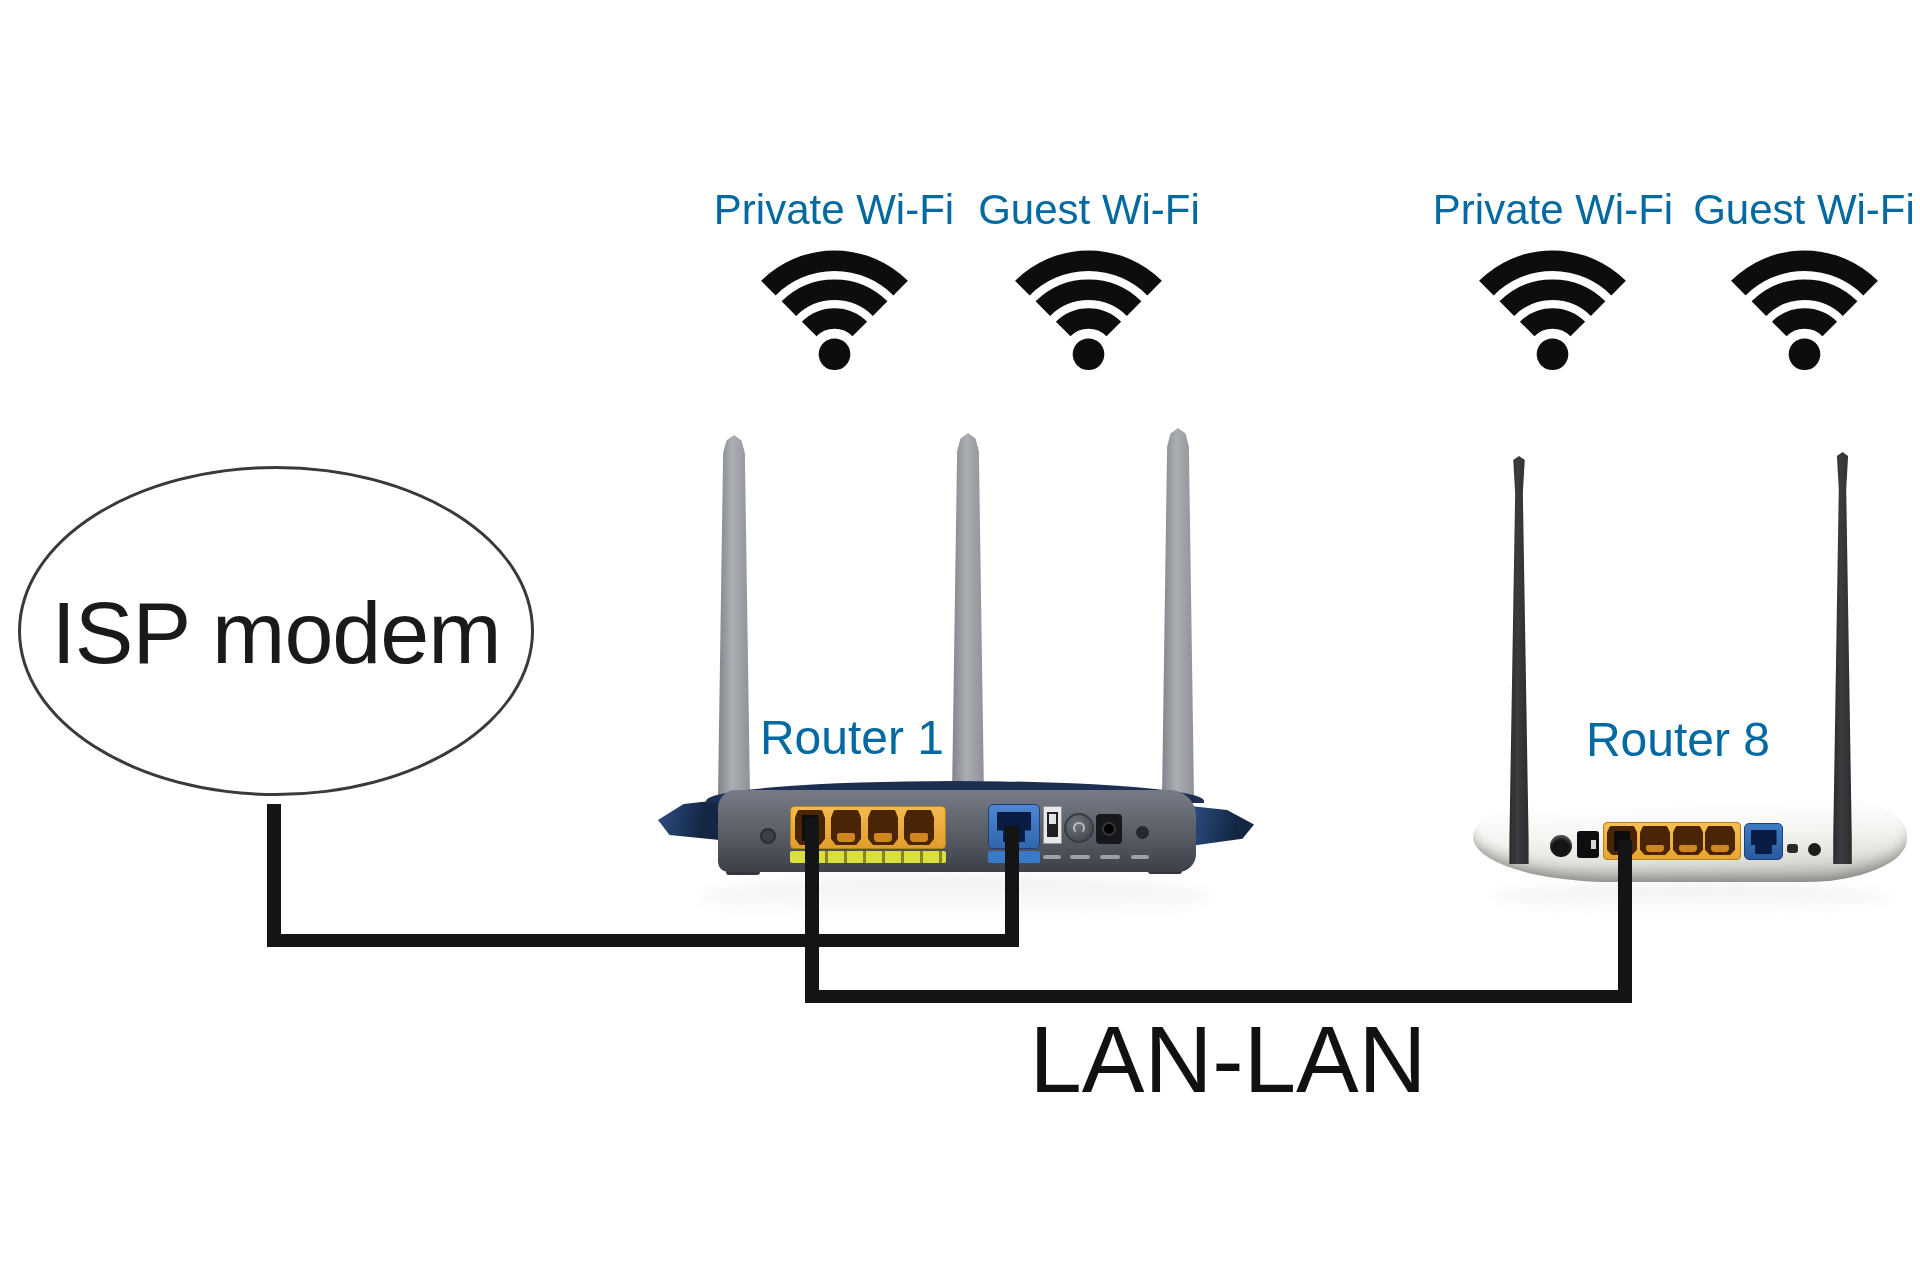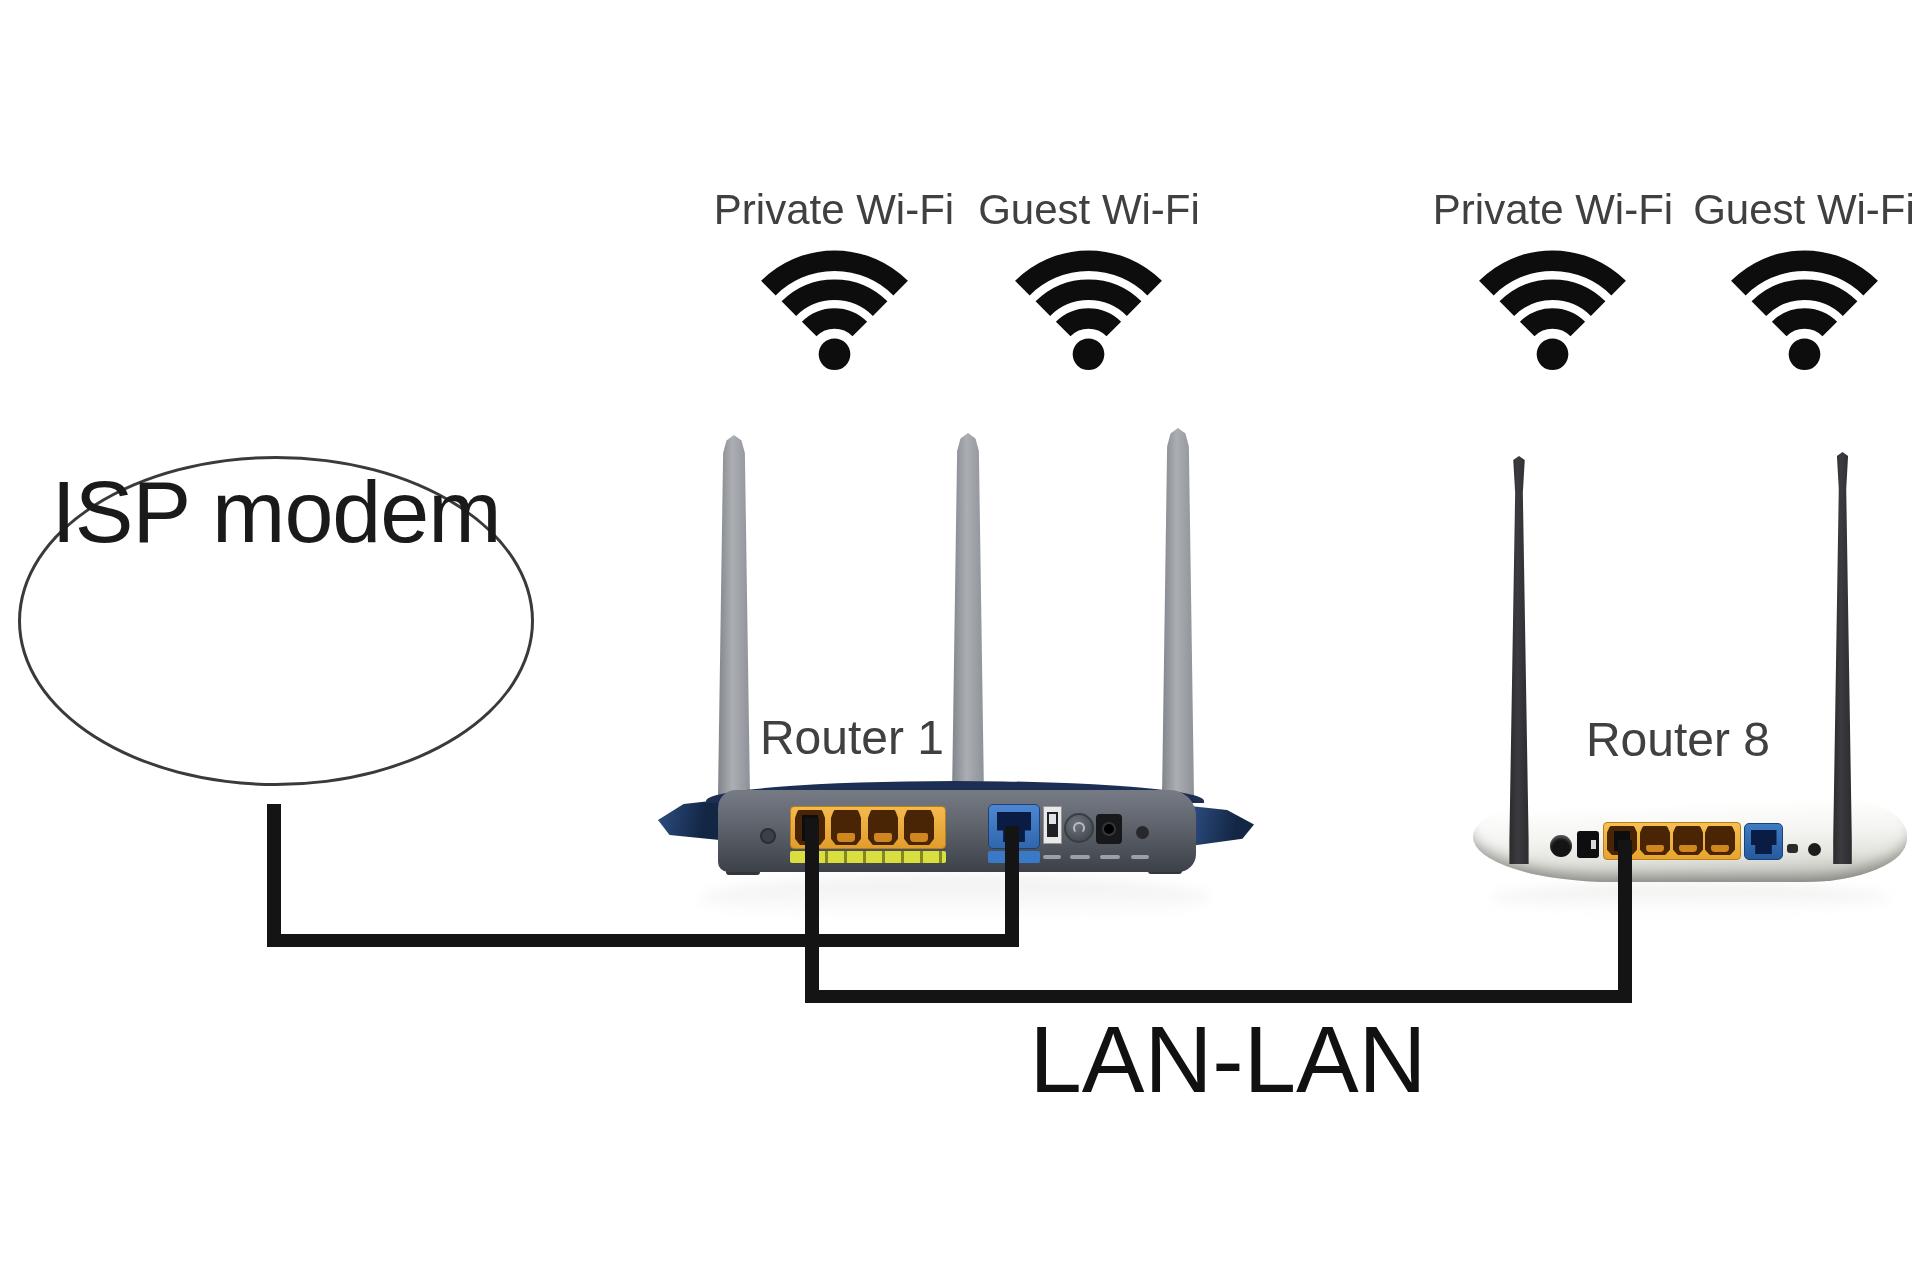--- a/index.html
+++ b/index.html
@@ -1,28 +1,28 @@
 <!DOCTYPE html>
 <html><head>
 <meta charset="utf-8">
 <style>
   html,body{margin:0;padding:0;background:#fff;}
   #canvas{position:relative;width:1920px;height:1280px;background:#ffffff;overflow:hidden;
           font-family:"Liberation Sans", sans-serif;color:#1a1a1a;}
   .abs{position:absolute;}
-  .label{white-space:nowrap;color:#404040;}
+  .label{white-space:nowrap;color:#0369a1;}
   .cx{transform:translateX(-50%);}
 
   
   .wifi-label{font-size:42px;letter-spacing:0px;}
   .wifi-icon{width:165px;height:138px;}
 
   
-  .isp-ellipse{left:18px;top:456px;width:516px;height:330px;border:3px solid #3a3a3a;border-radius:50%;
-               display:flex;align-items:flex-start;justify-content:center;background:#fff;box-sizing:border-box;}
+  .isp-ellipse{left:18px;top:466px;width:516px;height:330px;border:3px solid #3a3a3a;border-radius:50%;
+               display:flex;align-items:center;justify-content:center;background:#fff;box-sizing:border-box;}
   .isp-text{font-size:88px;letter-spacing:-1px;transform:translateY(2px);}
 
   
   .router-title{font-size:48px;}
   .lanlan-text{font-size:94px;letter-spacing:0px;color:#111;}
 
   
   .cable{background:#141414;z-index:6;}
 
   

